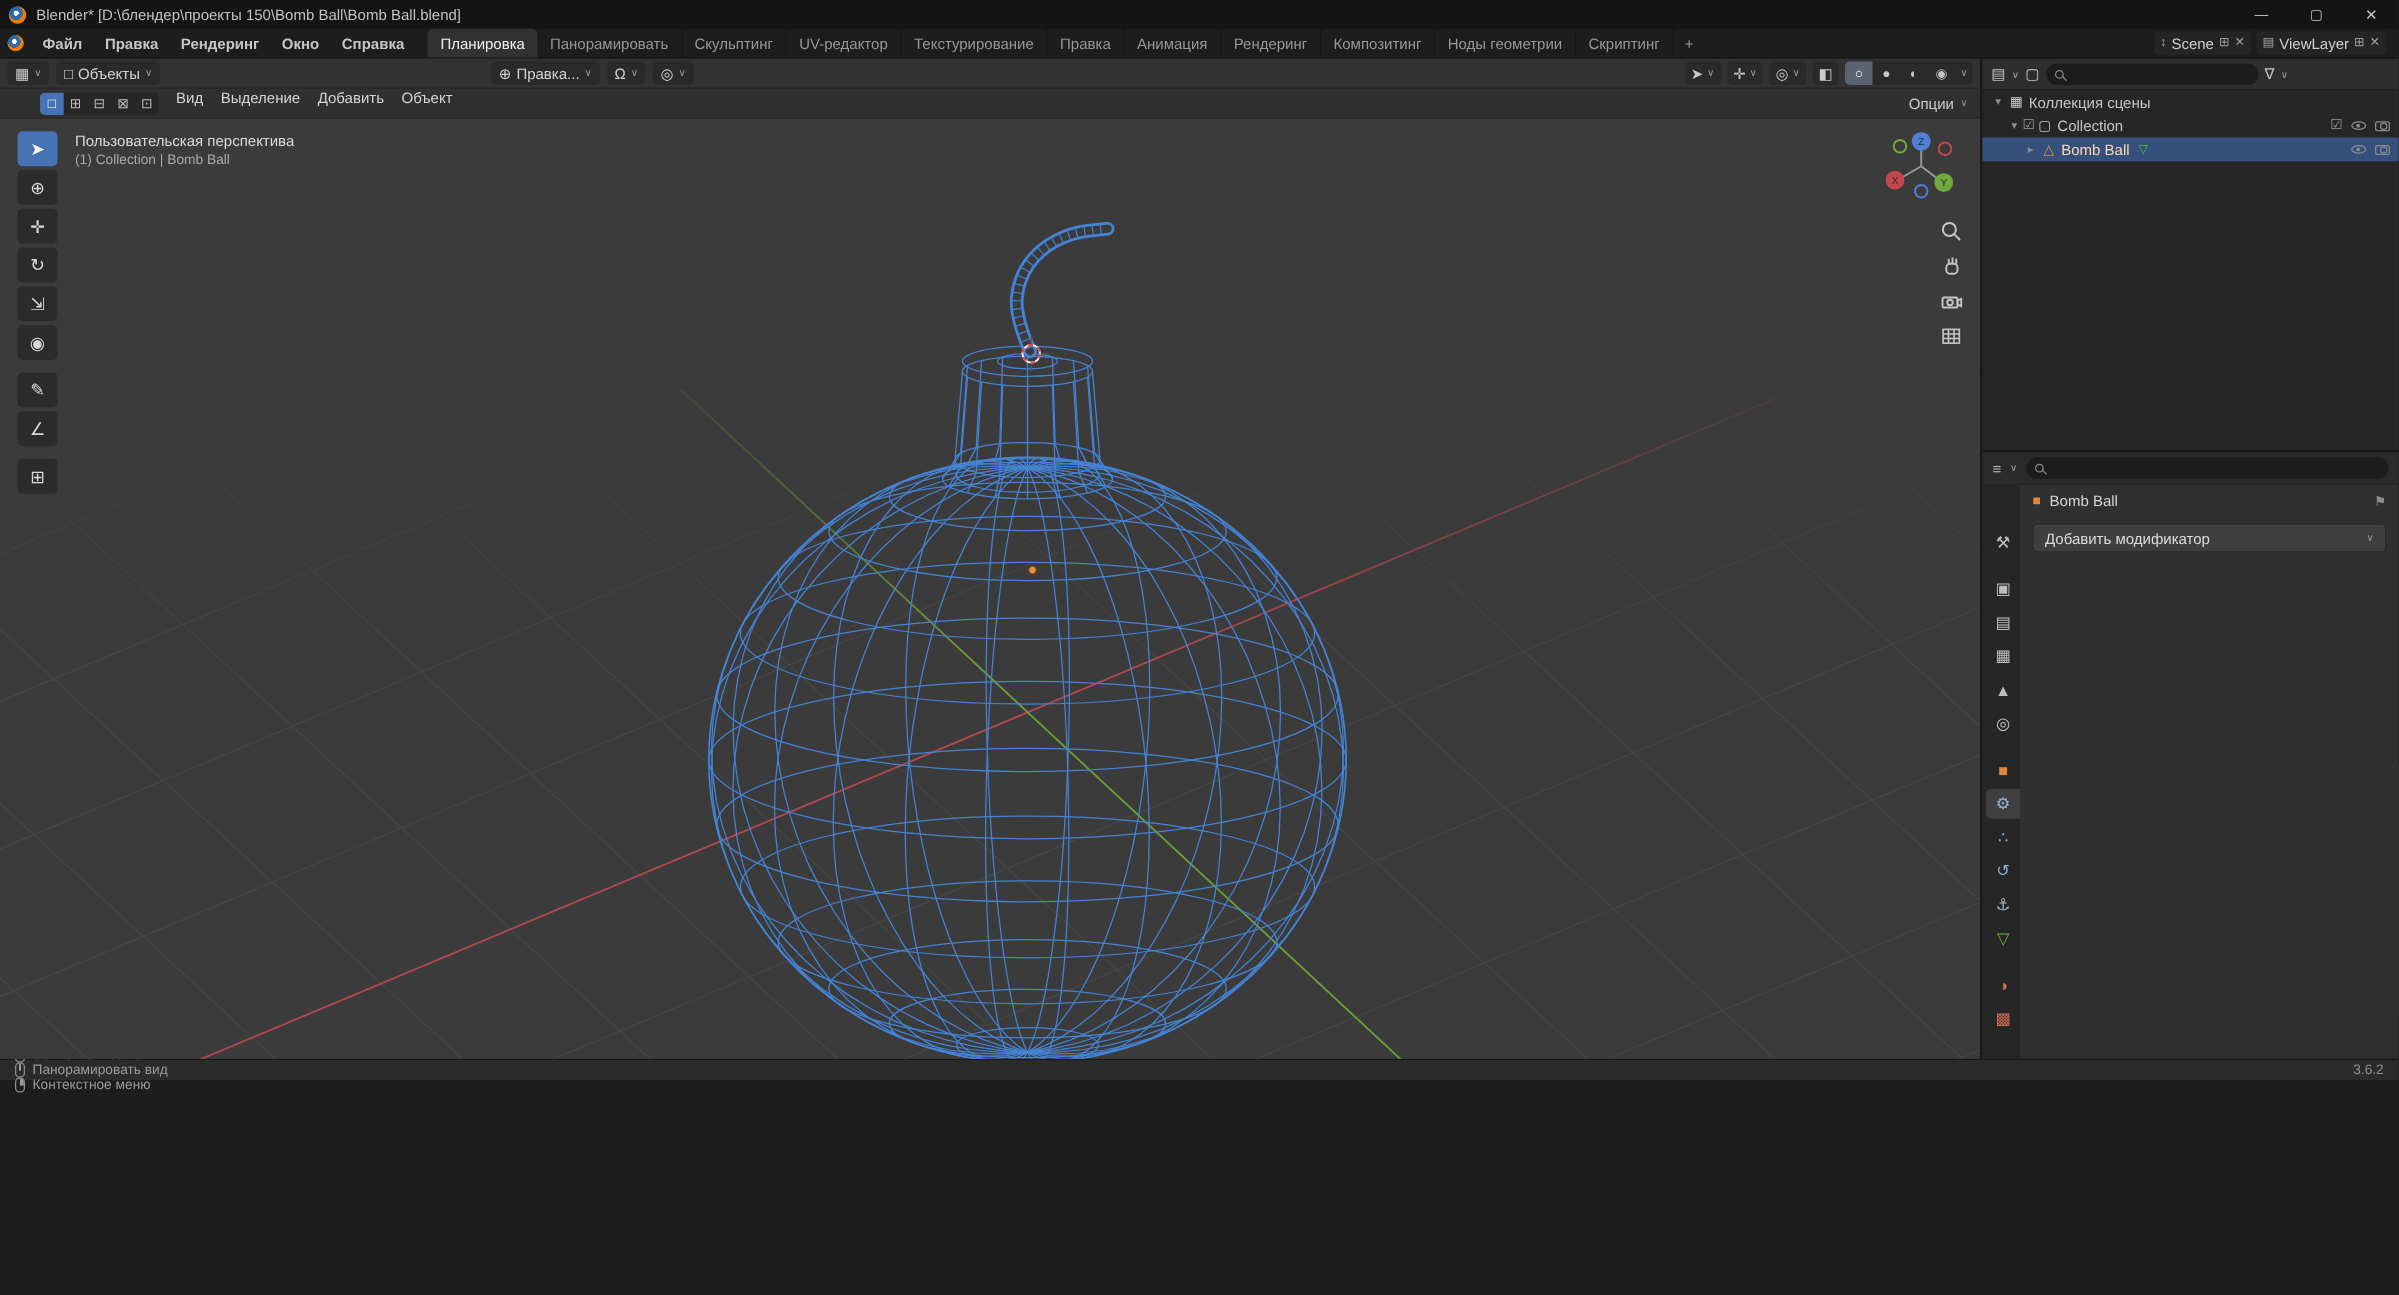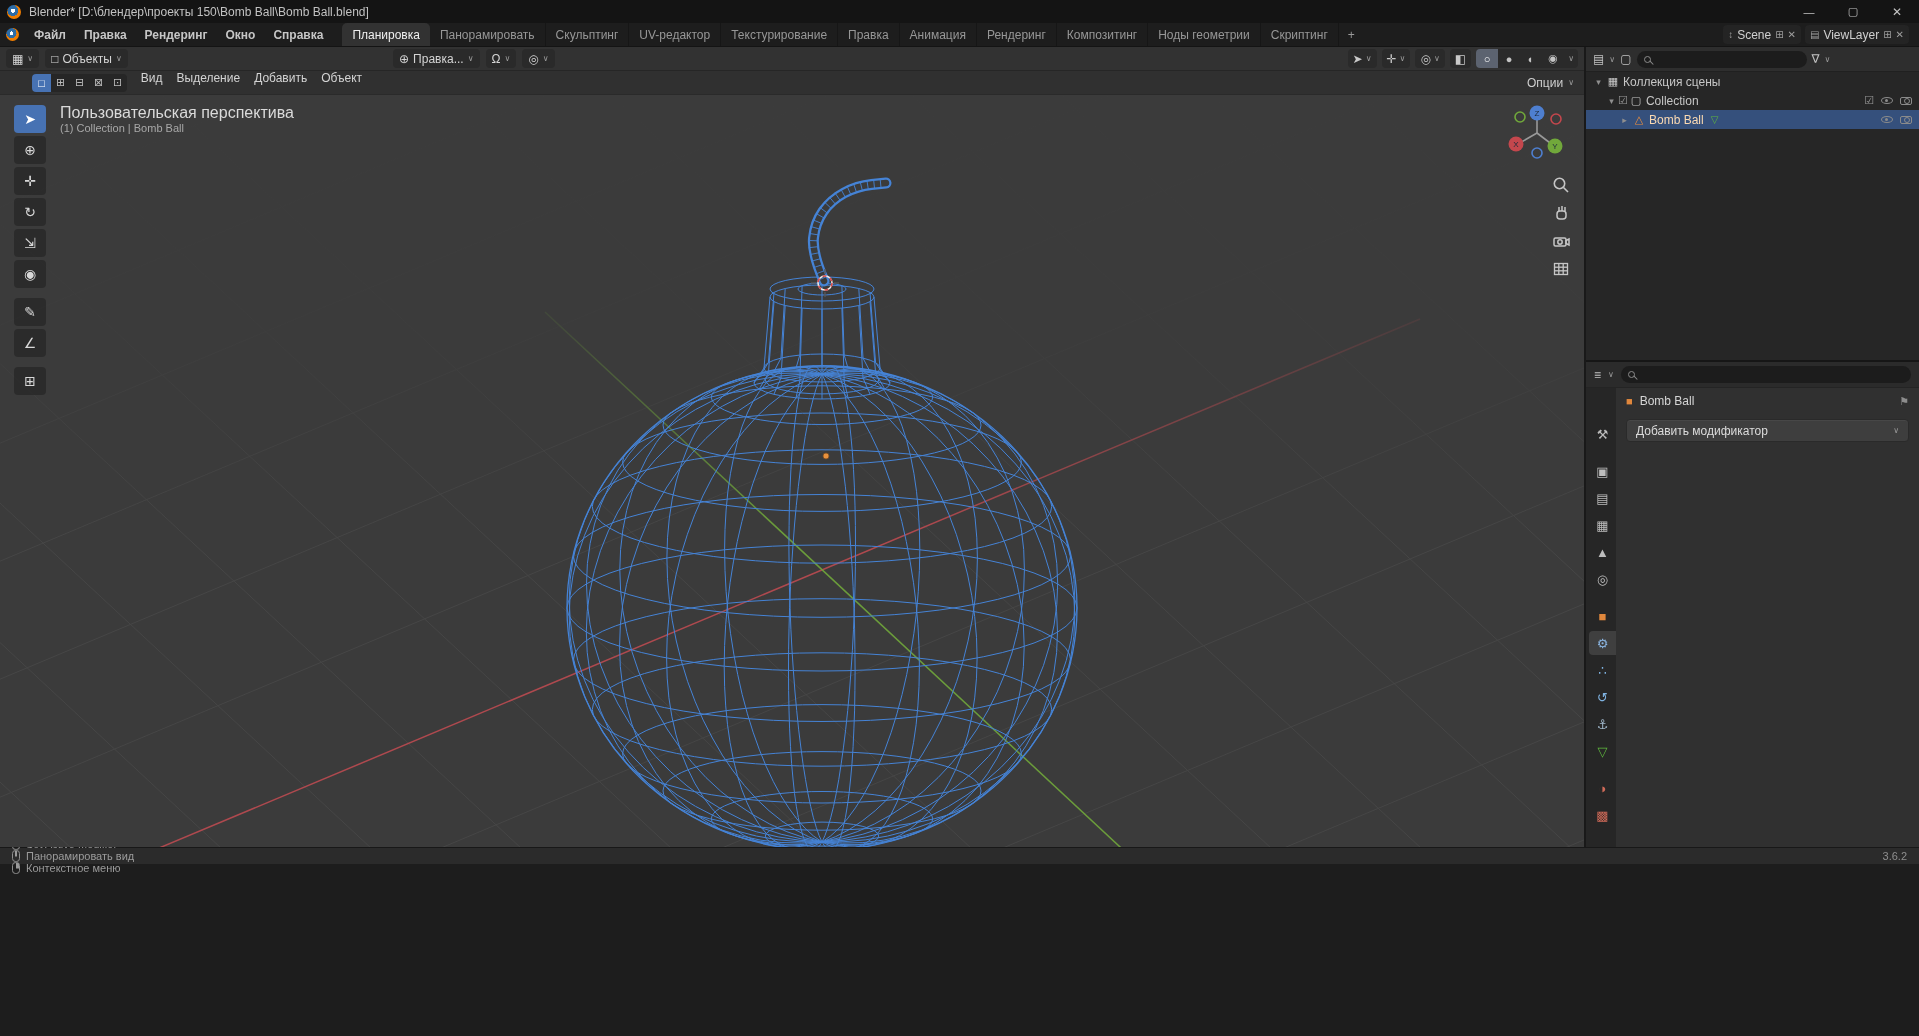--- a/index.html
+++ b/index.html
@@ -46,21 +46,21 @@
   .selmode-btn.active{background:#4772b3;color:#fff;}
   .options-dd{margin-left:auto;display:flex;align-items:center;gap:5px;color:#cfcfcf;font-size:12px;}
 
   .toolbar{position:absolute;left:14px;top:58px;z-index:3;display:flex;flex-direction:column;}
   .tool-btn{width:32px;height:28px;margin-bottom:3px;border-radius:4px;background:rgba(42,42,42,0.9);
     display:flex;align-items:center;justify-content:center;color:#d8d8d8;font-size:14px;}
   .tool-btn.active{background:#4772b3;color:#fff;}
   .tool-btn.gap{margin-top:7px;}
 
   .view-info{position:absolute;left:60px;top:58px;z-index:3;}
-  .view-info .l1{font-size:16px;color:#dadada;line-height:16px;}
+  .view-info .l1{font-size:12px;color:#dadada;line-height:16px;}
   .view-info .l2{font-size:11px;color:#a8a8a8;line-height:15px;}
 
   .gizmo{position:absolute;left:1505px;top:56px;z-index:3;}
   .gz{font-size:8px;fill:#1d2a3a;text-anchor:middle;font-family:"Liberation Sans",sans-serif;}
   .nav-col{position:absolute;left:1549px;top:126px;z-index:3;display:flex;flex-direction:column;gap:4px;}
   .nav-btn{width:24px;height:24px;display:flex;align-items:center;justify-content:center;}
 
   
   .rightcol{width:333px;flex:0 0 auto;display:flex;flex-direction:column;background:#1d1d1d;}
   .outliner{height:315px;flex:0 0 auto;background:#262626;display:flex;flex-direction:column;border-bottom:2px solid #161616;}

